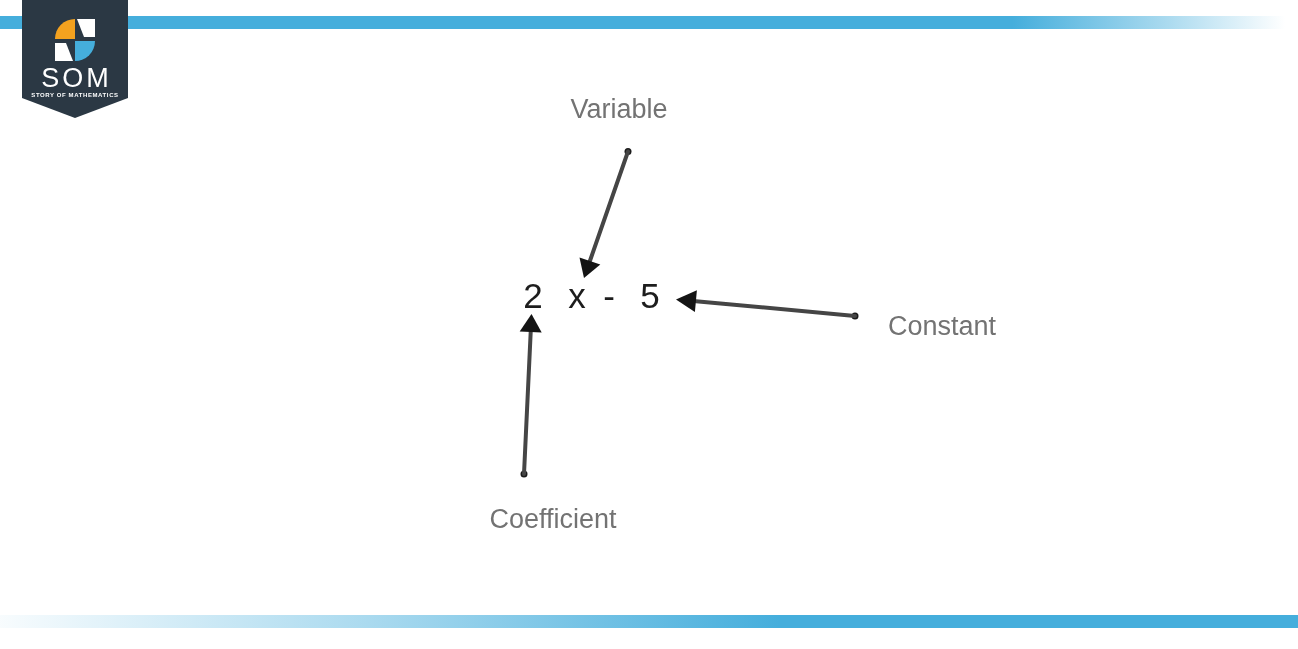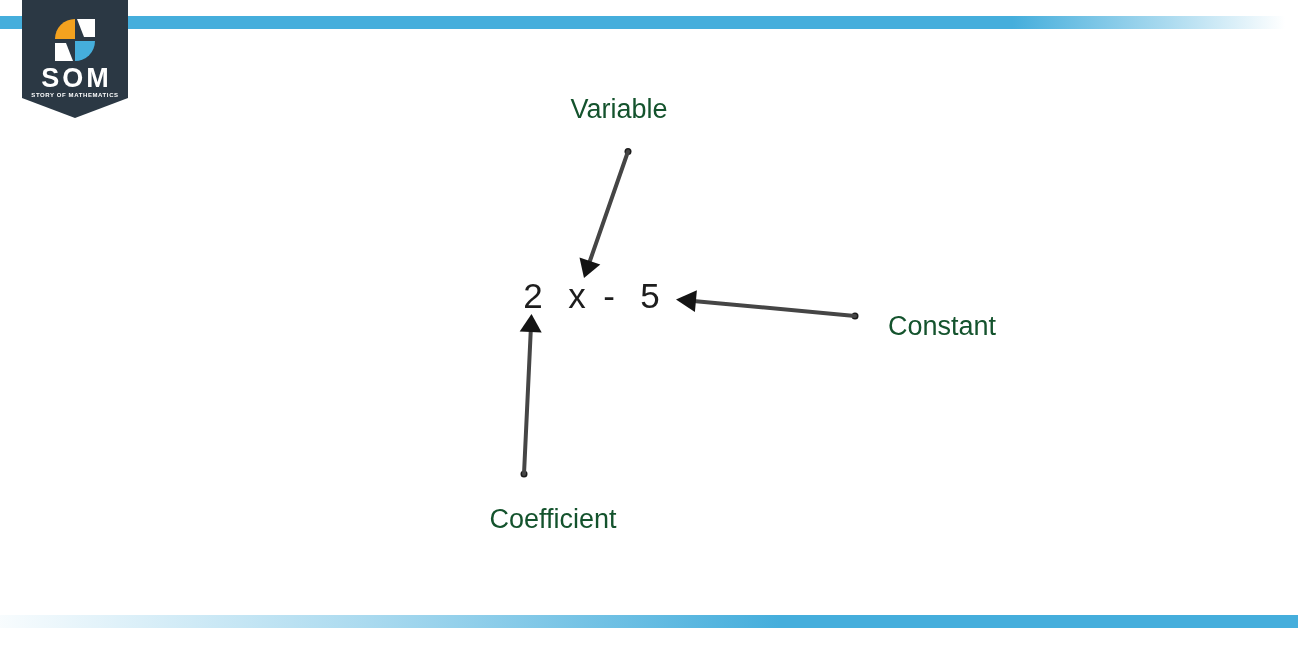--- a/index.html
+++ b/index.html
@@ -31,21 +31,21 @@
     position:absolute;left:22px;top:0;
     width:106px;height:118px;
     background:#2b3844;
     clip-path:polygon(0 0,100% 0,100% 83%,50% 100%,0 83%);
     z-index:5;
     text-align:center;
   }
   #logo-icon{position:absolute;left:31px;top:19px;}
   #logo-text{
     position:absolute;left:0;right:0;top:63px;
-    color:#ffffff;font-size:27px;font-weight:bold;
+    color:#ffffff;font-size:27px;font-weight:normal;
     letter-spacing:3px;text-indent:3px;
   }
   #logo-subtext{
     position:absolute;left:0;right:0;top:92px;
     color:#ffffff;font-size:6px;font-weight:bold;
     letter-spacing:0.6px;
   }
   
   .expr{
     position:absolute;top:278px;
@@ -54,21 +54,21 @@
     white-space:nowrap;
   }
   #expr-coefficient{left:533px;}
   #expr-variable{left:577px;}
   #expr-operator{left:609px;}
   #expr-constant{left:650px;}
   
   .callout{
     position:absolute;
     transform:translateX(-50%);
-    color:#14532d;font-size:27px;line-height:30px;
+    color:#737373;font-size:27px;line-height:30px;
     white-space:nowrap;
   }
   #label-variable{left:619px;top:94px;}
   #label-coefficient{left:517px;top:504px;margin-left:36px;}
   #label-constant{left:942px;top:311px;}
   
   #arrows{position:absolute;left:0;top:0;pointer-events:none;}
   #arrows line{stroke:#454545;stroke-width:4;stroke-linecap:round;}
   #arrows polygon{fill:#141414;}
   #arrows circle{fill:#1b1b1b;}

